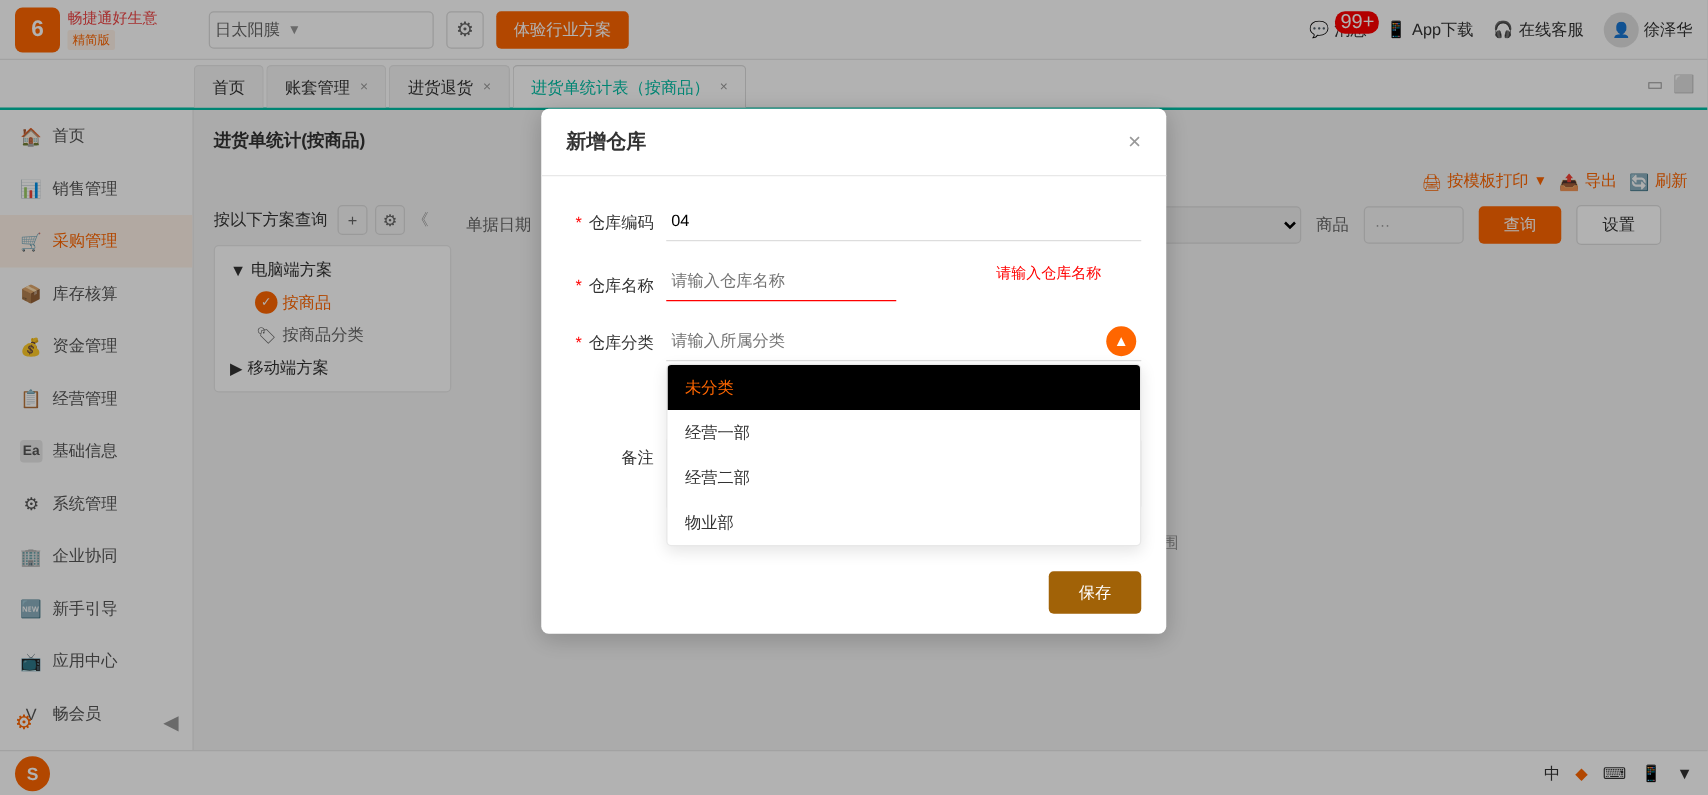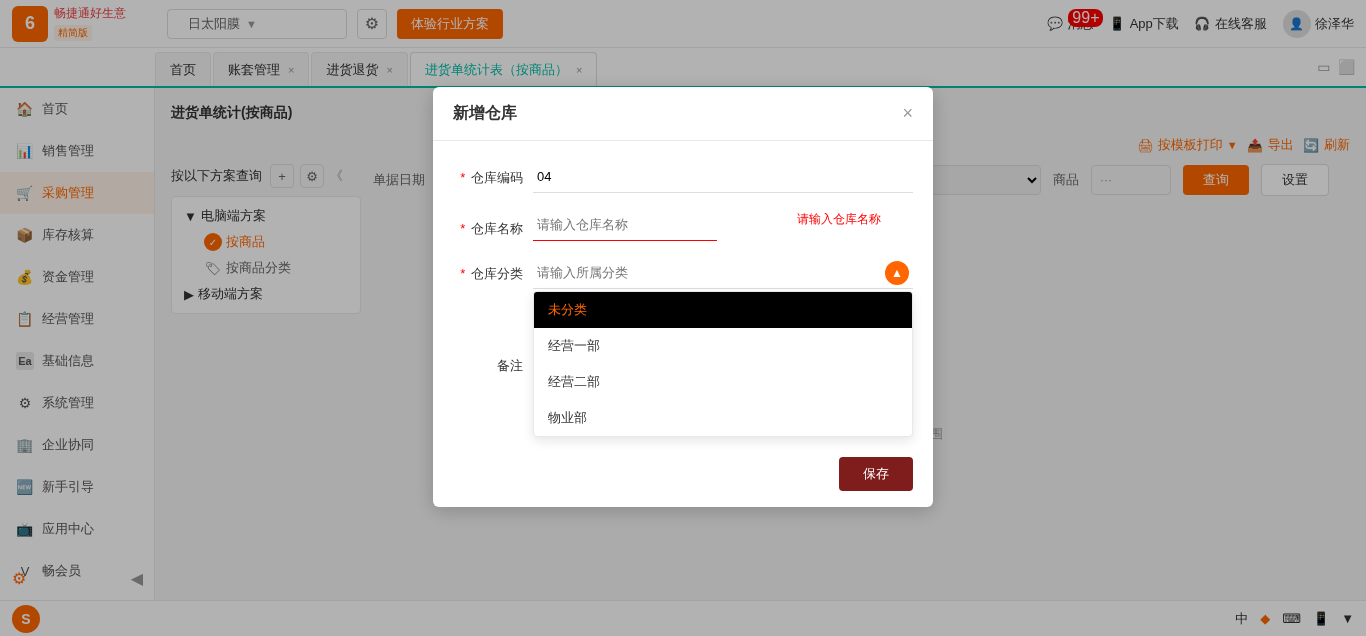--- a/index.html
+++ b/index.html
@@ -41,21 +41,21 @@
       display: flex;
       align-items: center;
       gap: 10px;
     }
     .search-bar {
       display: flex;
       align-items: center;
       border: 1px solid #ddd;
       border-radius: 4px;
       height: 30px;
-      padding: 0 20px;
+      padding: 0 4px;
       width: 180px;
       font-size: 13px;
       color: #666;
     }
     .gear-btn {
       width: 30px;
       height: 30px;
       border: 1px solid #ddd;
       border-radius: 4px;
       display: flex;
@@ -420,21 +420,21 @@
       padding: 6px 8px;
       resize: none;
     }
     .modal-footer {
       display: flex;
       justify-content: flex-end;
       padding: 12px 20px 16px;
       gap: 10px;
     }
     .btn-save {
-      background: #7f1d1d;
+      background: #a16207;
       color: #fff;
       border: none;
       border-radius: 4px;
       padding: 8px 24px;
       font-size: 13px;
       cursor: pointer;
     }
 
     
     .status-bar {

